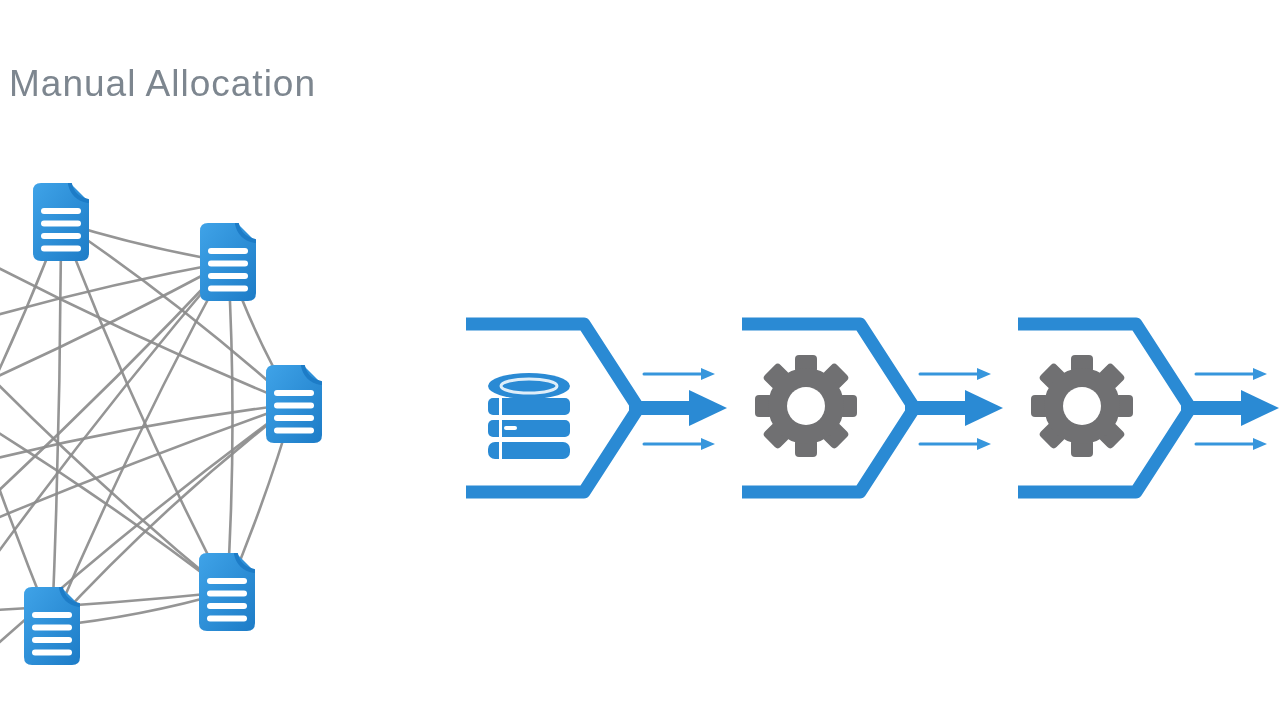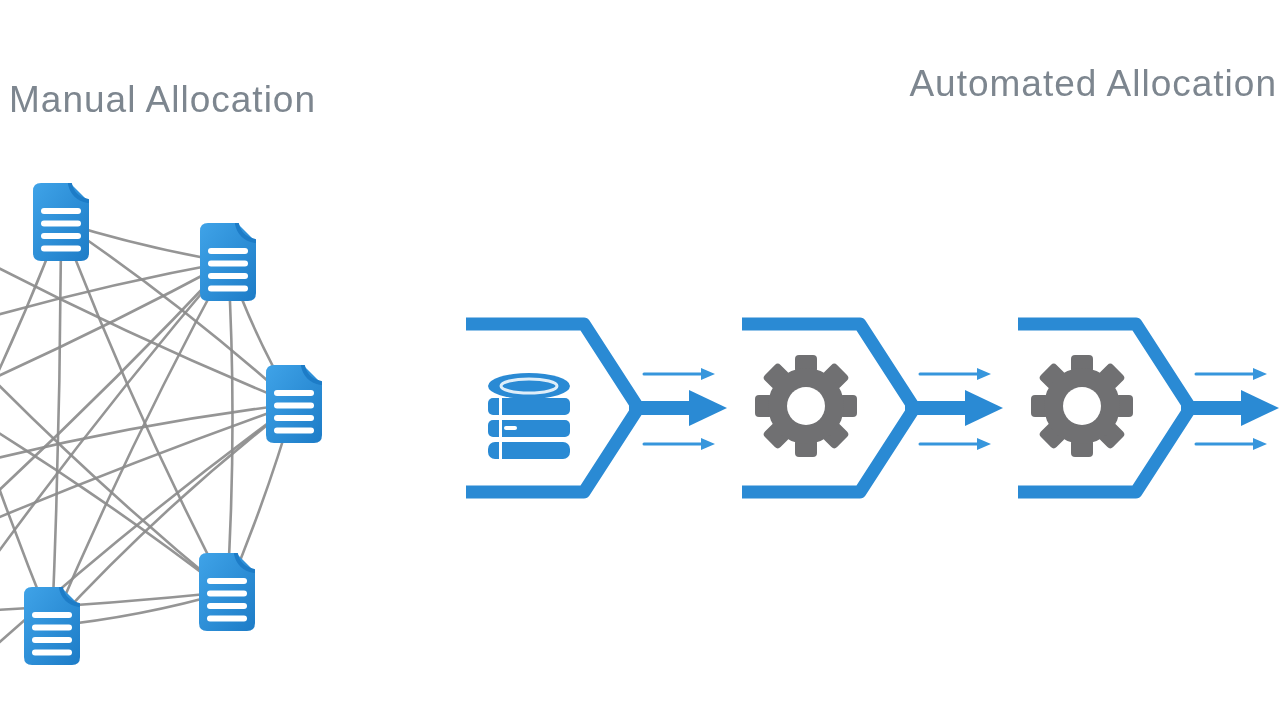--- a/index.html
+++ b/index.html
@@ -12,21 +12,21 @@
   }
   .title{
     position:absolute;
     top:63px;
     font-size:37px;
     font-weight:500;
     letter-spacing:1px;
     color:var(--title-gray);
     white-space:nowrap;
   }
-  .title.manual{left:9px;margin-top:16px;}
+  .title.manual{left:9px;}
   .title.automated{right:3px;}
   #diagram{position:absolute;left:0;top:0;}
   .net-edge{fill:none;stroke:var(--line-gray);stroke-width:2.6;opacity:.92;}
   .doc-body{fill:url(#docGrad);}
   .doc-curl{fill:none;stroke:var(--doc-blue-dark);stroke-width:4;stroke-linecap:round;}
   .doc-line{fill:#fff;}
   .chev{fill:none;stroke:var(--pipe-blue);stroke-width:13;stroke-linejoin:round;stroke-linecap:butt;}
   .arrow-thick{fill:var(--pipe-blue);}
   .arrow-thin-line{stroke:var(--thin-blue);stroke-width:3;stroke-linecap:round;}
   .arrow-thin-head{fill:var(--thin-blue);}
@@ -36,21 +36,20 @@
   .db-ring{fill:none;stroke:#fff;stroke-width:3;opacity:.85;}
   .db-white{fill:#fff;}
   .stop-light{stop-color:var(--doc-blue-light);}
   .stop-dark{stop-color:var(--doc-blue-dark);}
 </style>
 </head>
 <body>
 
 <div class="canvas">
   <div class="title manual">Manual Allocation</div>
-  <div class="title automated">Automated Allocation</div>
 
   <svg id="diagram" width="1280" height="720" viewBox="0 0 1280 720">
     <defs>
       <linearGradient id="docGrad" x1="0" y1="0" x2="1" y2="1">
         <stop offset="0" class="stop-light"></stop>
         <stop offset="1" class="stop-dark"></stop>
       </linearGradient>
       <symbol id="doc" viewBox="0 0 56 78">
         <path class="doc-body" d="M8,0 H37 L56,19 V70 Q56,78 48,78 H8 Q0,78 0,70 V8 Q0,0 8,0 Z"></path>
         <path class="doc-curl" d="M37,1 Q40,15 55,18"></path>

